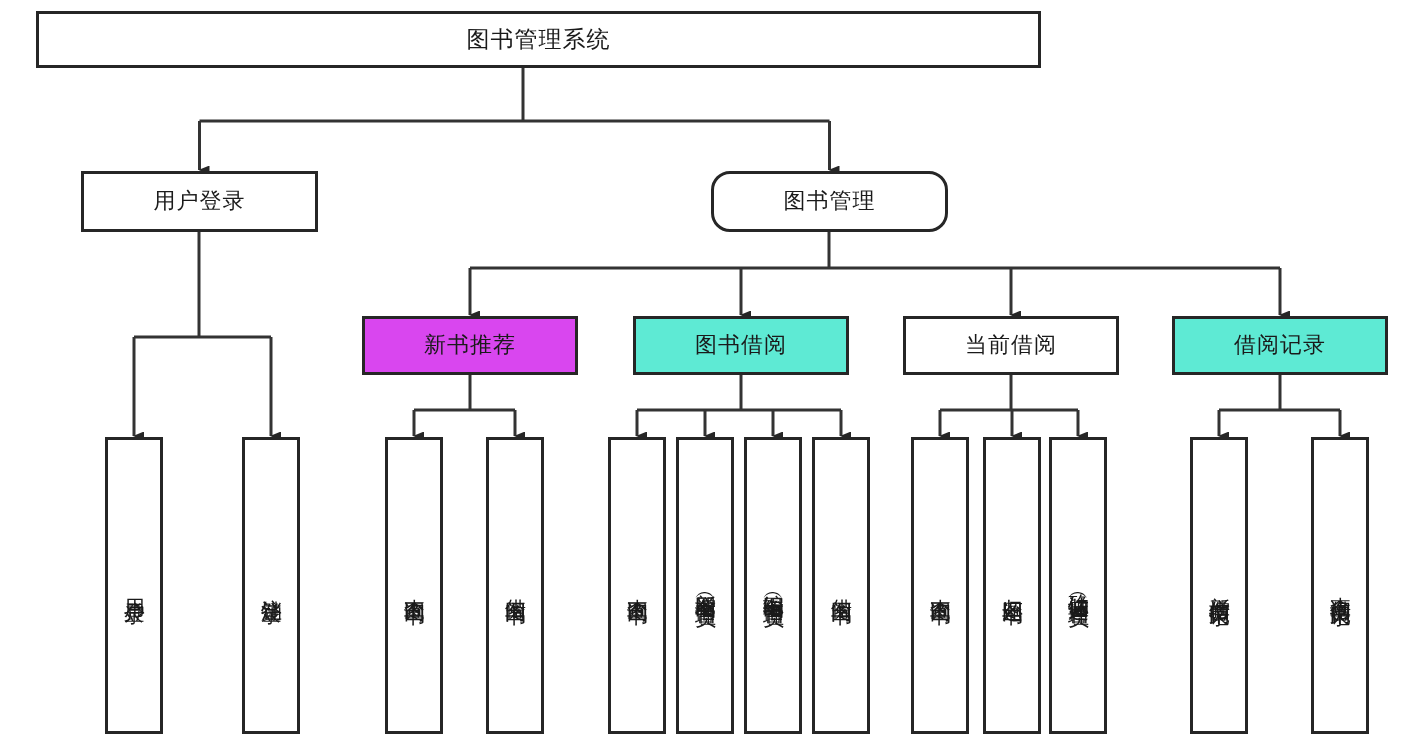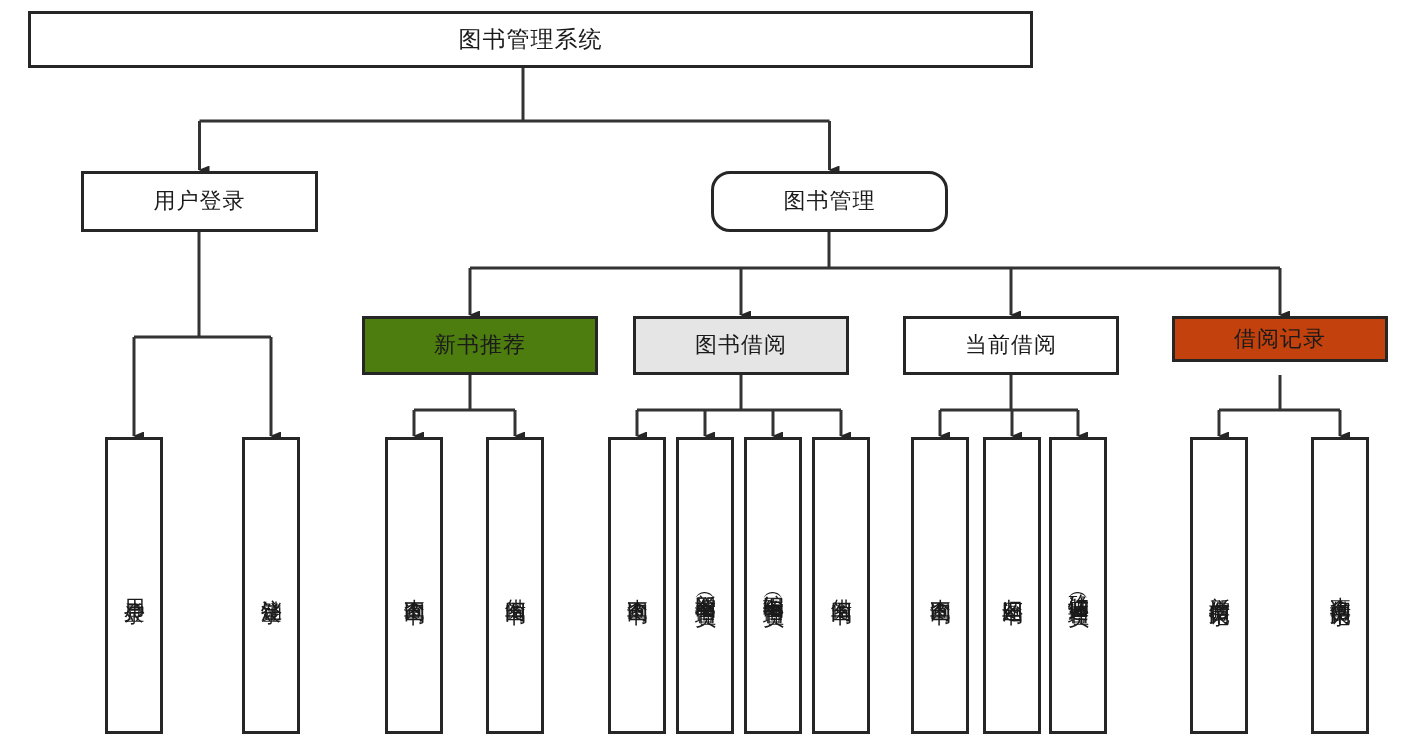--- a/index.html
+++ b/index.html
@@ -101,39 +101,39 @@
         <line x1="940" y1="410" x2="940" y2="436" stroke="#333333" stroke-width="3" marker-end="url(#arrowhead)"></line>
         <line x1="1012" y1="410" x2="1012" y2="436" stroke="#333333" stroke-width="3" marker-end="url(#arrowhead)"></line>
         <line x1="1078" y1="410" x2="1078" y2="436" stroke="#333333" stroke-width="3" marker-end="url(#arrowhead)"></line>
         <line x1="1280" y1="375" x2="1280" y2="410" stroke="#333333" stroke-width="3"></line>
         <line x1="1219" y1="410" x2="1340" y2="410" stroke="#333333" stroke-width="3"></line>
         <line x1="1219" y1="410" x2="1219" y2="436" stroke="#333333" stroke-width="3" marker-end="url(#arrowhead)"></line>
         <line x1="1340" y1="410" x2="1340" y2="436" stroke="#333333" stroke-width="3" marker-end="url(#arrowhead)"></line>
       </g>
   </svg>
   <div id="node-layer">
-      <div class="node horizontal root" style="left: 28px; top: 11px; width: 1005px; height: 57px; border-color: rgb(38, 38, 38); background: rgb(255, 255, 255);">
+      <div class="node horizontal root" style="left: 36px; top: 11px; width: 1005px; height: 57px; border-color: rgb(38, 38, 38); background: rgb(255, 255, 255);">
         <span class="node-label" style="color: rgb(26, 26, 26);">图书管理系统</span>
       </div>
       <div class="node horizontal" style="left: 81px; top: 171px; width: 237px; height: 61px; border-color: rgb(38, 38, 38); background: rgb(255, 255, 255);">
         <span class="node-label" style="color: rgb(26, 26, 26);">用户登录</span>
       </div>
       <div class="node horizontal" style="left: 711px; top: 171px; width: 237px; height: 61px; border-color: rgb(38, 38, 38); background: rgb(255, 255, 255); border-radius: 19px;">
         <span class="node-label" style="color: rgb(26, 26, 26);">图书管理</span>
       </div>
-      <div class="node horizontal" style="left: 362px; top: 316px; width: 236px; height: 59px; border-color: rgb(38, 38, 38); background: #4d7c0f;">
+      <div class="node horizontal" style="left: 362px; top: 316px; width: 216px; height: 59px; border-color: rgb(38, 38, 38); background: #d946ef;">
         <span class="node-label" style="color: rgb(26, 26, 26);">新书推荐</span>
       </div>
-      <div class="node horizontal" style="left: 633px; top: 316px; width: 216px; height: 59px; border-color: rgb(38, 38, 38); background: #e5e5e5;">
+      <div class="node horizontal" style="left: 633px; top: 316px; width: 216px; height: 59px; border-color: rgb(38, 38, 38); background: #5eead4;">
         <span class="node-label" style="color: rgb(26, 26, 26);">图书借阅</span>
       </div>
       <div class="node horizontal" style="left: 903px; top: 316px; width: 216px; height: 59px; border-color: rgb(38, 38, 38); background: rgb(255, 255, 255);">
         <span class="node-label" style="color: rgb(26, 26, 26);">当前借阅</span>
       </div>
-      <div class="node horizontal" style="left: 1172px; top: 316px; width: 216px; height: 46px; border-color: rgb(38, 38, 38); background: #c2410c;">
+      <div class="node horizontal" style="left: 1172px; top: 316px; width: 216px; height: 59px; border-color: rgb(38, 38, 38); background: #5eead4;">
         <span class="node-label" style="color: rgb(26, 26, 26);">借阅记录</span>
       </div>
       <div class="node vertical" style="left: 105px; top: 437px; width: 58px; height: 297px; border-color: rgb(38, 38, 38); background: rgb(255, 255, 255);">
         <span class="node-label" style="color: rgb(26, 26, 26);">用户登录</span>
       </div>
       <div class="node vertical" style="left: 242px; top: 437px; width: 58px; height: 297px; border-color: rgb(38, 38, 38); background: rgb(255, 255, 255);">
         <span class="node-label" style="color: rgb(26, 26, 26);">注销登录</span>
       </div>
       <div class="node vertical" style="left: 385px; top: 437px; width: 58px; height: 297px; border-color: rgb(38, 38, 38); background: rgb(255, 255, 255);">
         <span class="node-label" style="color: rgb(26, 26, 26);">查询图书</span>

